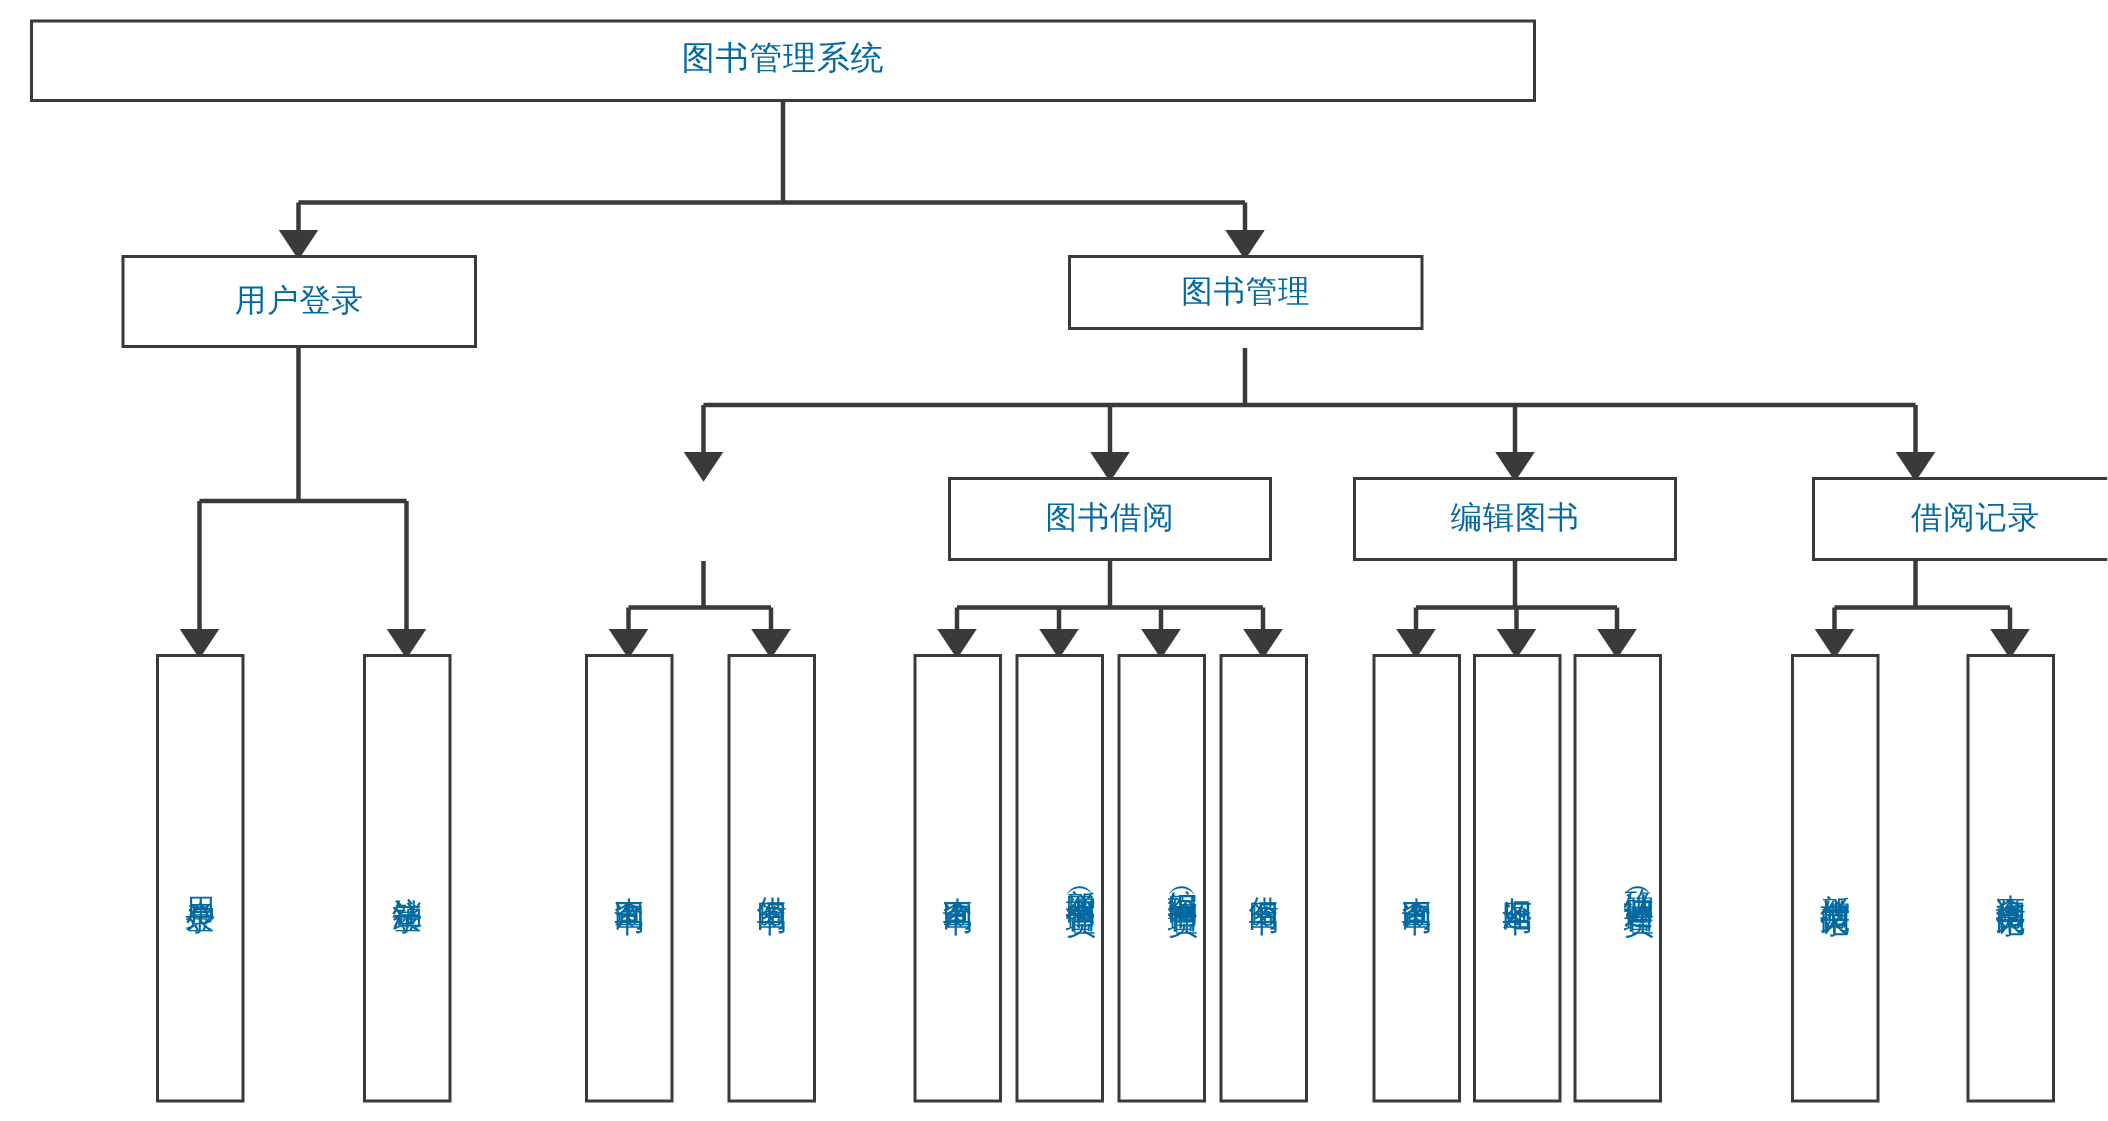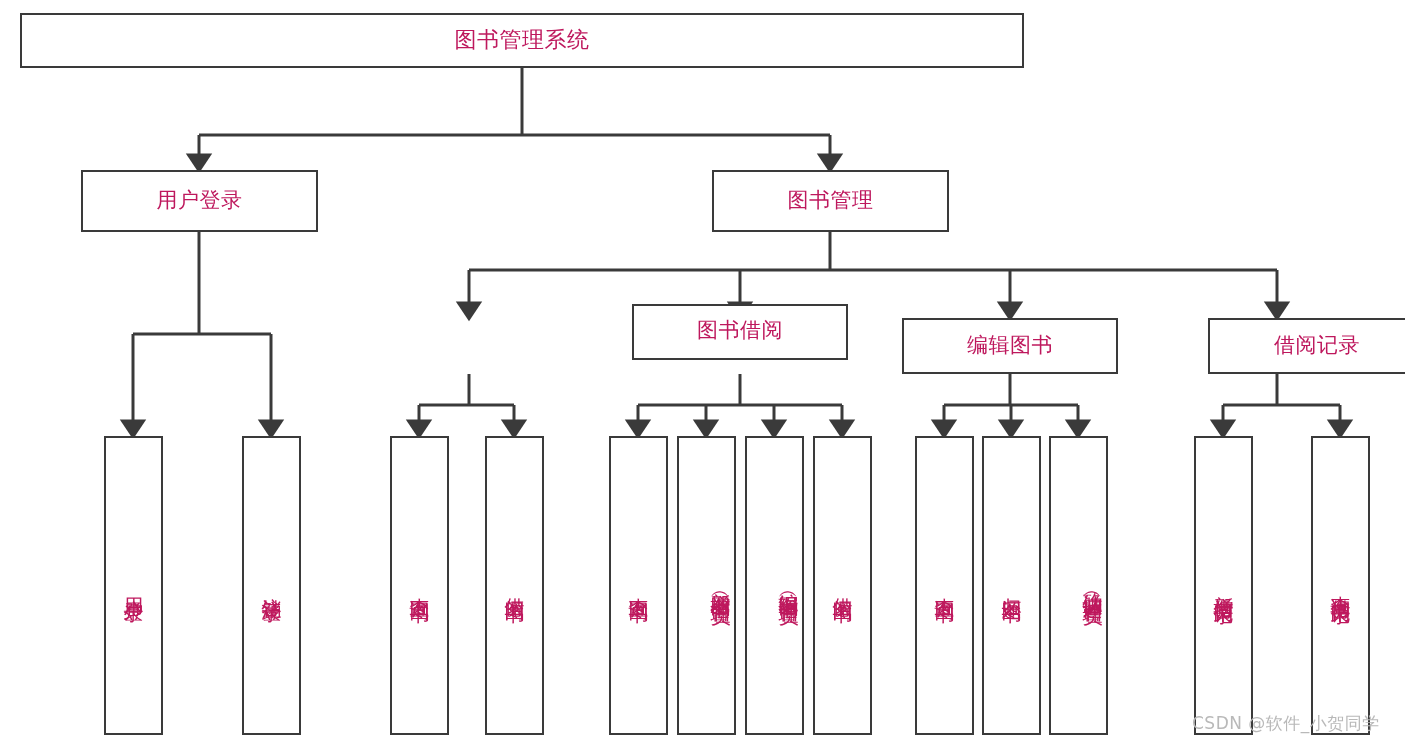--- a/index.html
+++ b/index.html
@@ -27,21 +27,21 @@
     pointer-events: none;
   }
   .node {
     position: absolute;
     box-sizing: border-box;
     background: #ffffff;
     border: 2px solid #3a3a3a;
     display: flex;
     align-items: center;
     justify-content: center;
-    color: #be185d;
+    color: #0369a1;
     text-align: center;
   }
   .node.horiz {
     font-size: 21px;
     line-height: 1.2;
     letter-spacing: 0.5px;
   }
   .node.root {
     font-size: 22px;
   }
@@ -124,24 +124,24 @@
       <path d="M1223,405 L1340,405"></path>
       <path d="M1223,405 L1223,429" marker-end="url(#arrow)"></path>
       <path d="M1340,405 L1340,429" marker-end="url(#arrow)"></path>
     </g>
   </svg>
 
   <div class="node horiz root" style="left:20px; top:13px; width:1004px; height:55px;">图书管理系统</div>
 
   <div class="node horiz" style="left:81px; top:170px; width:237px; height:62px;">用户登录</div>
 
-  <div class="node horiz" style="left:712px; top:170px; width:237px; height:62px;">图书管理</div>
+  <div class="node horiz" style="left:712px; top:170px; width:237px; height:50px;">图书管理</div>
 
 
-  <div class="node horiz" style="left:632px; top:304px; width:216px; height:56px;font-family:Liberation Mono, monospace;">图书借阅</div>
+  <div class="node horiz" style="left:632px; top:318px; width:216px; height:56px;">图书借阅</div>
 
   <div class="node horiz" style="left:902px; top:318px; width:216px; height:56px;">编辑图书</div>
 
   <div class="node horiz" style="left:1208px; top:318px; width:218px; height:56px;">借阅记录</div>
 
   <div class="node vert mid" style="left:104px; top:436px; width:59px; height:299px;">用户登录</div>
 
   <div class="node vert mid" style="left:242px; top:436px; width:59px; height:299px;">注销登录</div>
 
   <div class="node vert mid" style="left:390px; top:436px; width:59px; height:299px;">查询图书</div>
@@ -159,15 +159,14 @@
   <div class="node vert mid" style="left:915px; top:436px; width:59px; height:299px;">查询图书</div>
 
   <div class="node vert mid" style="left:982px; top:436px; width:59px; height:299px;">归还图书</div>
 
   <div class="node vert top" style="left:1049px; top:436px; width:59px; height:299px;">确认归还（管理员）</div>
 
   <div class="node vert mid" style="left:1194px; top:436px; width:59px; height:299px;">新增借阅记录</div>
 
   <div class="node vert mid" style="left:1311px; top:436px; width:59px; height:299px;">查询借阅记录</div>
 
-  <div class="watermark">CSDN @软件_小贺同学</div>
 
 </div>
 
 </body></html>

